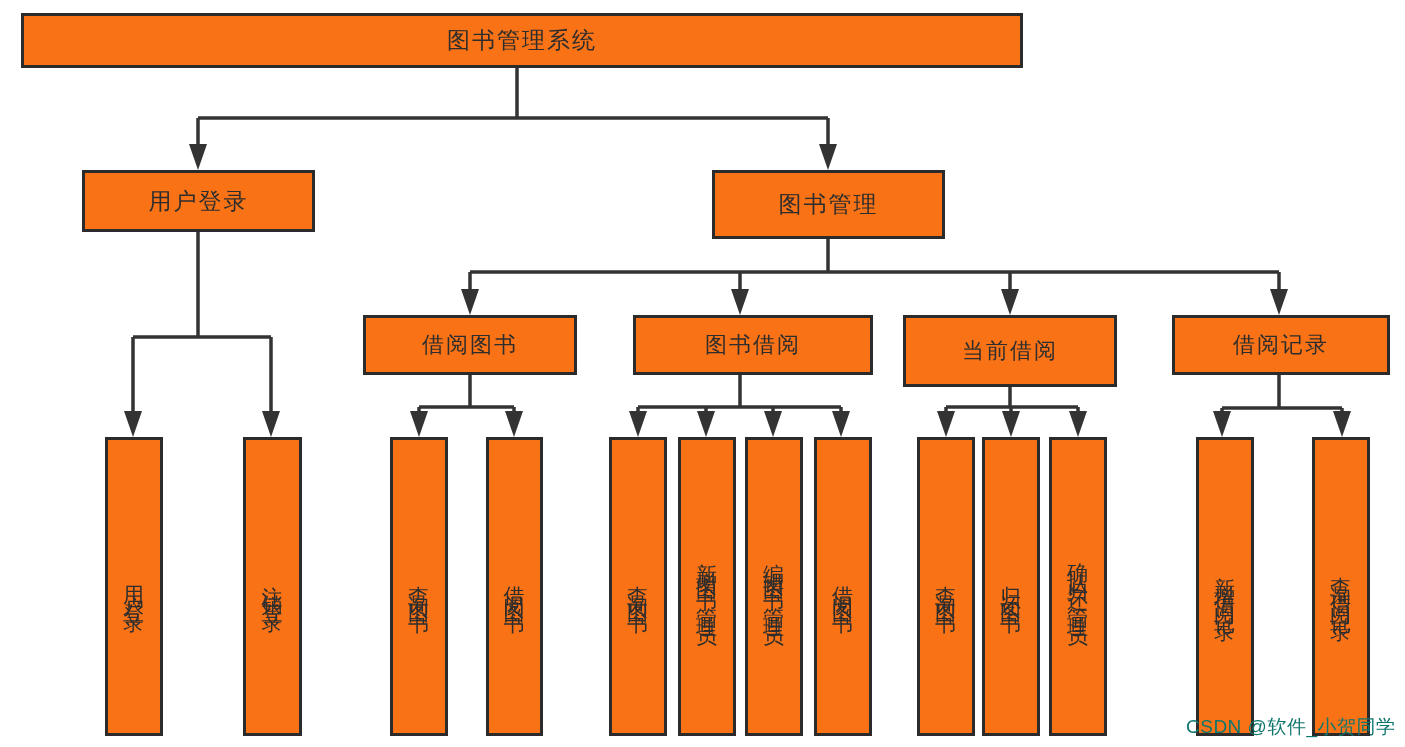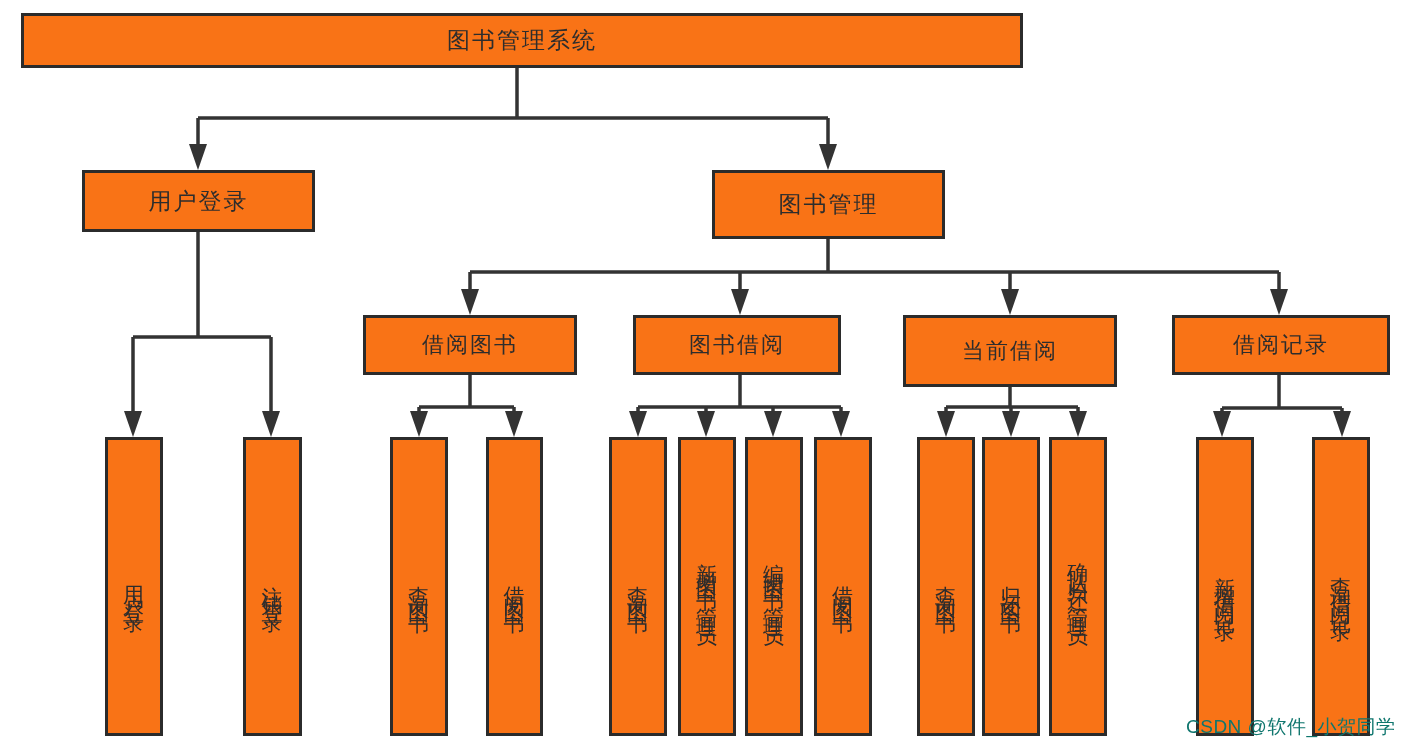--- a/index.html
+++ b/index.html
@@ -74,21 +74,21 @@
   <div class="box h" style="left:82px;top:170px;width:233px;height:62px">
     <span>用户登录</span>
   </div>
   <div class="box h" style="left:712px;top:170px;width:233px;height:69px">
     <span>图书管理</span>
   </div>
 
   <div class="box l3" style="left:363px;top:315px;width:214px;height:60px">
     <span>借阅图书</span>
   </div>
-  <div class="box l3" style="left:633px;top:315px;width:208px;height:60px">
+  <div class="box l3" style="left:633px;top:315px;width:240px;height:60px">
     <span>图书借阅</span>
   </div>
   <div class="box l3" style="left:903px;top:315px;width:214px;height:72px">
     <span>当前借阅</span>
   </div>
   <div class="box l3" style="left:1172px;top:315px;width:218px;height:60px">
     <span>借阅记录</span>
   </div>
 
   <div class="box v" style="left:105px;top:437px;width:58px;height:299px">

